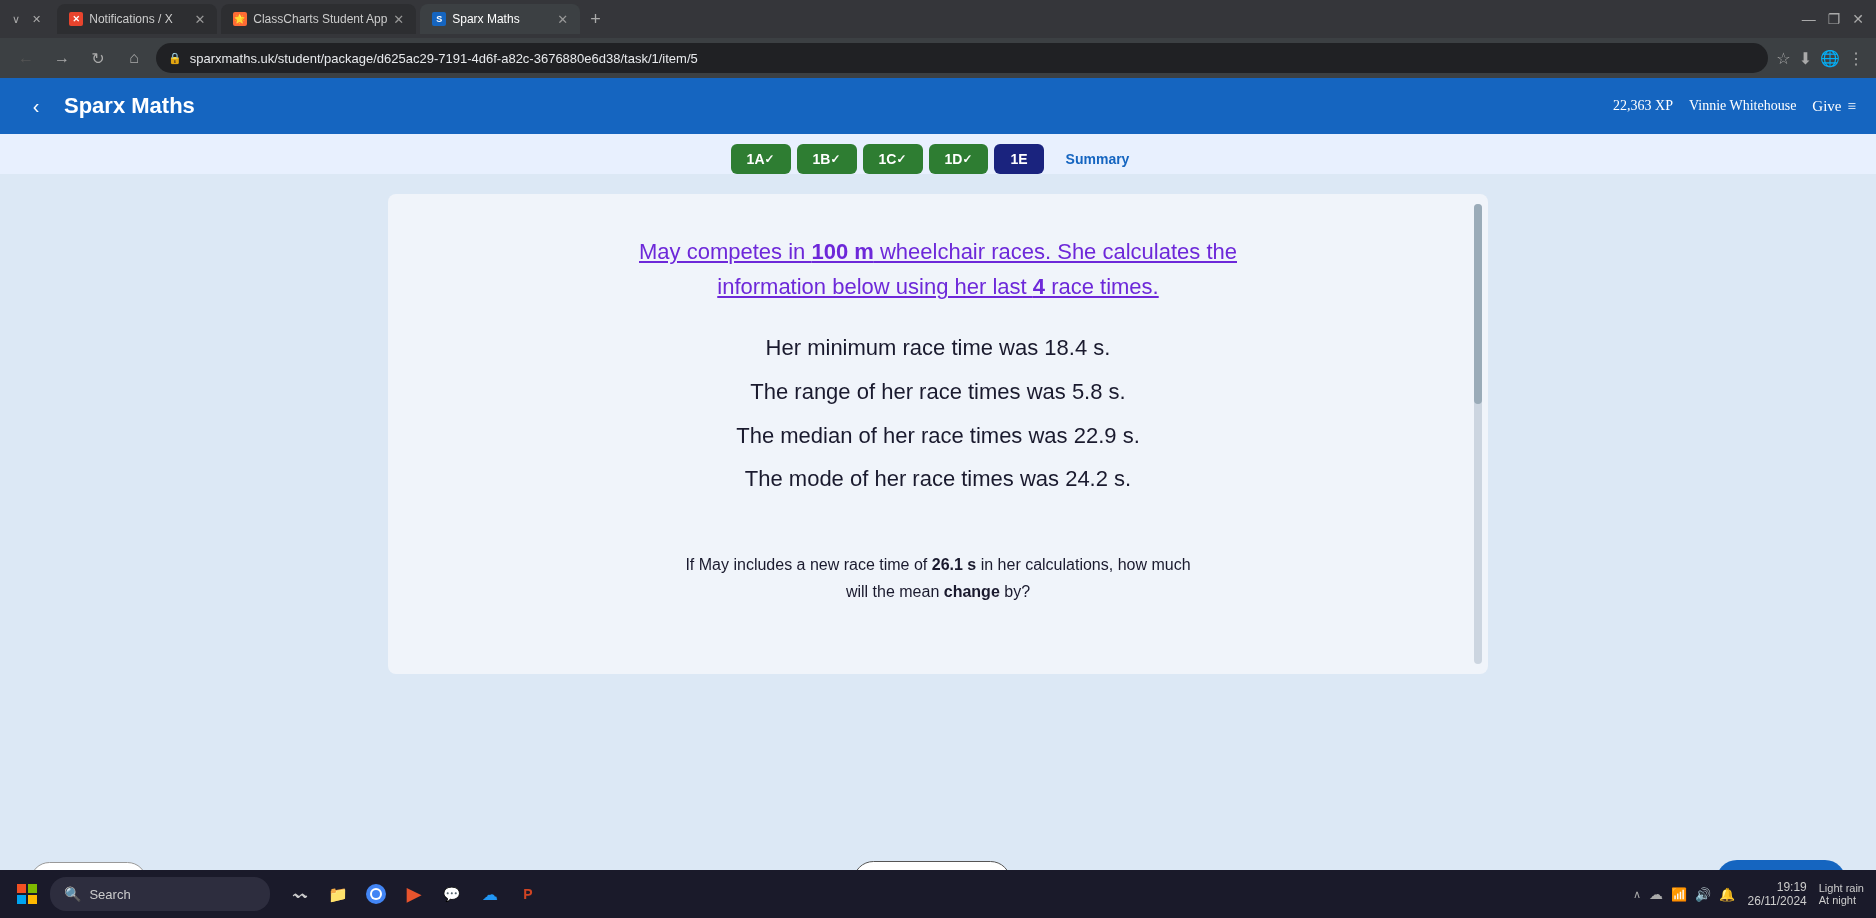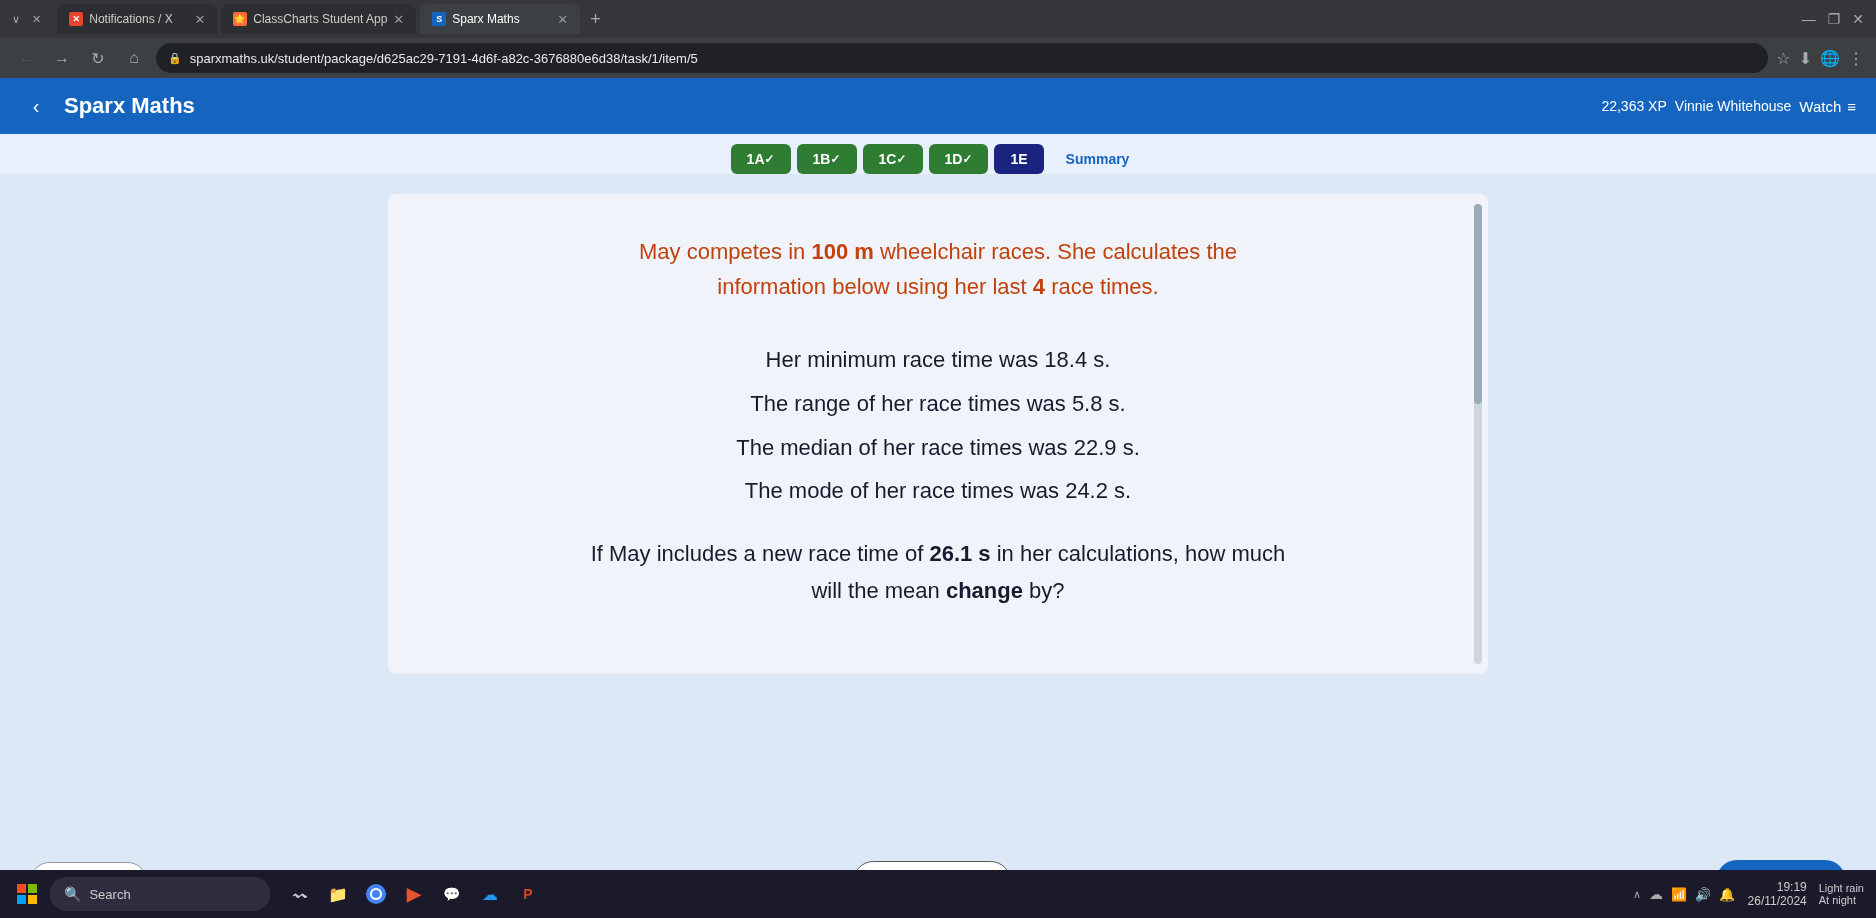--- a/index.html
+++ b/index.html
@@ -176,23 +176,24 @@
 
     .sparx-title {
       color: white;
       font-size: 22px;
       font-weight: 700;
     }
 
     .sparx-header-right {
       display: flex;
       align-items: center;
-      gap: 8px;
+      gap: 16px;
       color: white;
       font-size: 14px;
+      font-family: Liberation Serif, serif;
     }
 
     .xp-badge {
       color: white;
       font-weight: 500;
     }
 
     .menu-btn {
       display: flex;
       align-items: center;
@@ -282,43 +283,44 @@
       width: 8px;
       height: 200px;
       background: #9aabb8;
       border-radius: 4px;
       position: absolute;
       top: 0;
     }
 
     .question-text {
       font-size: 22px;
-      color: #c2410c;
+      color: #6d28d9;
       line-height: 1.6;
-      margin-bottom: 20px;
+      margin-bottom: 8px;
+      text-decoration: underline;
     }
 
     .data-lines {
       margin: 16px 0;
       display: flex;
       flex-direction: column;
       align-items: center;
       gap: 4px;
       text-align: center;
     }
 
     .data-line {
       font-size: 22px;
       color: #1a1a2e;
       line-height: 1.8;
     }
 
     .question-bottom {
-      margin-top: 8px;
-      font-size: 22px;
+      margin-top: 36px;
+      font-size: 16px;
       color: #1a1a2e;
       line-height: 1.7;
     }
 
     
     .bottom-bar {
       background: #dce8f5;
       padding: 16px 30px;
       display: flex;
       align-items: center;
@@ -509,21 +511,21 @@
 
   <div class="sparx-header">
     <div class="sparx-header-left">
       <span class="sparx-back-btn">‹</span>
       <span class="sparx-title">Sparx Maths</span>
     </div>
     <div class="sparx-header-right">
       <span class="xp-badge">22,363 XP</span>
       <span>Vinnie Whitehouse</span>
       <div class="menu-btn">
-        <span>Watch</span>
+        <span>Give</span>
         <span>≡</span>
       </div>
     </div>
   </div>
 
   <div class="task-tabs">
     <button class="task-tab completed">
       <span>1A</span>
       <span class="check-icon">✓</span>
     </button>

